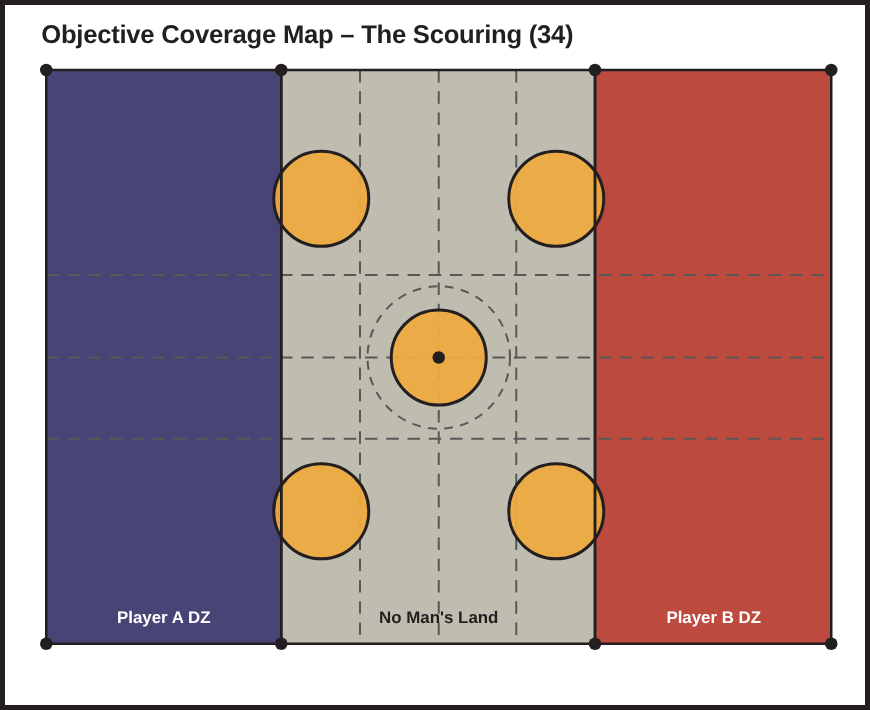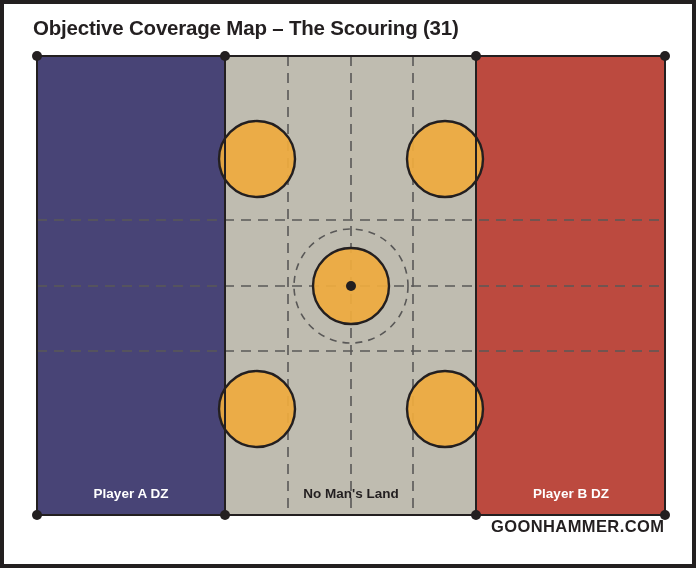--- a/index.html
+++ b/index.html
@@ -46,21 +46,21 @@
     font-family: "Liberation Sans", sans-serif;
     font-size: 13.5px;
     font-weight: bold;
   }
 </style>
 </head>
 <body>
 
 <div id="frame">
 
-  <div id="title">Objective Coverage Map – The Scouring (31)</div>
+  <div id="title">Objective Coverage Map – The Scouring (34)</div>
 
   <svg id="map-svg" viewBox="0 0 696 568" xmlns="http://www.w3.org/2000/svg">
 
     <rect id="z0" x="33" y="52" width="188" height="459" fill="#484476"></rect>
     <rect id="z1" x="221" y="52" width="251" height="459" fill="#bfbcb0"></rect>
     <rect id="z2" x="472" y="52" width="189" height="459" fill="#bc4a3f"></rect>
 
     <g id="grid-h">
         <line x1="33" y1="216" x2="661" y2="216" stroke="#595857" stroke-width="1.6" stroke-dasharray="10 7"></line>
         <line x1="33" y1="282" x2="661" y2="282" stroke="#595857" stroke-width="1.6" stroke-dasharray="10 7"></line>
@@ -99,15 +99,14 @@
         <circle cx="221" cy="511" r="5" fill="#231f20"></circle>
         <circle cx="472" cy="511" r="5" fill="#231f20"></circle>
         <circle cx="661" cy="511" r="5" fill="#231f20"></circle>
       </g>
 
     <text id="lbl0" class="zone-label" text-anchor="middle" x="127" y="494" fill="#ffffff">Player A DZ</text>
     <text id="lbl1" class="zone-label" text-anchor="middle" x="347" y="494" fill="#231f20">No Man's Land</text>
     <text id="lbl2" class="zone-label" text-anchor="middle" x="567" y="494" fill="#ffffff">Player B DZ</text>
   </svg>
 
-  <div id="credit">GOONHAMMER.COM</div>
 
 </div>
 
 </body></html>

